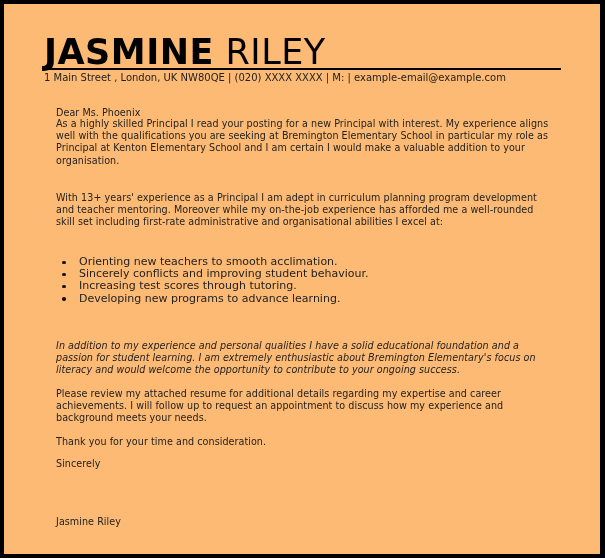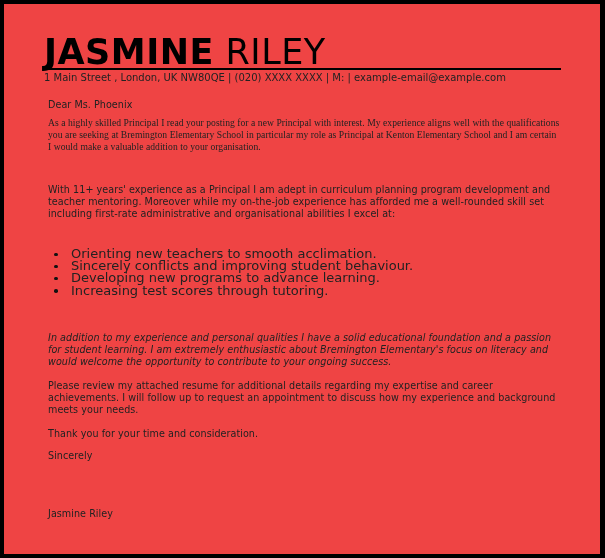--- a/index.html
+++ b/index.html
@@ -1,19 +1,19 @@
 <!DOCTYPE html>
 <html><head>
   <meta charset="utf-8">
   <style>
     html, body { margin: 0; padding: 0; background: #000; }
     body { width: 605px; height: 558px; overflow: hidden; position: relative; }
     .page {
       position: absolute; left: 4px; top: 4px; width: 596px; height: 550px;
-      background: #ef4444;
+      background: #fdba74;
       font-family: "DejaVu Sans", sans-serif;
       color: #1a1a1a;
     }
     .name {
       position: absolute; left: 40px; top: 30px;
       font-family: "DejaVu Sans", sans-serif;
       font-size: 35px; line-height: 36px; letter-spacing: 0.5px;
       color: #000;
       white-space: nowrap;
     }
@@ -25,25 +25,25 @@
     }
     .contact {
       position: absolute; left: 40px; top: 68px;
       font-size: 10px; line-height: 12px; white-space: nowrap; color: #222;
     }
     .body-text {
       position: absolute; left: 40px; width: 520px;
       font-size: 9.6px; line-height: 12.2px; color: #222;
       letter-spacing: 0.05px;
     }
-    .body-text p { margin: 4px; }
+    .body-text p { margin: 12px; }
     .bullets {
       position: absolute; left: 40px; top: 244px;
-      margin: 0; padding: 0; list-style: none;
-      font-size: 13px; line-height: 12.2px; color: #222;
+      margin: 8px; padding: 0; list-style: none;
+      font-size: 11px; line-height: 12.2px; color: #222;
     }
     .bullets li { position: relative; padding-left: 17px; margin-left: 10px; white-space: nowrap; }
     .bullets li::before {
       content: ""; position: absolute; left: 0; top: 4.5px;
       width: 3.5px; height: 3.5px; border-radius: 50%; background: #111;
     }
   </style>
 </head>
 <body>
 
@@ -52,33 +52,33 @@
     <span class="first">JASMINE</span>
     <span class="last">RILEY</span>
   </div>
   <div class="rule"></div>
   <div class="contact">1 Main Street , London, UK NW80QE  |  (020) XXXX XXXX  |  M:  |  example-email@example.com</div>
 
   <div class="body-text" style="top:91px;">
     <p>Dear Ms. Phoenix</p>
   </div>
 
-  <div class="body-text" style="top:109px;font-family:Liberation Serif, serif;">
+  <div class="body-text" style="top:102px;">
     <p>As a highly skilled Principal I read your posting for a new Principal with interest. My experience aligns well with the qualifications you are seeking at Bremington Elementary School in particular my role as Principal at Kenton Elementary School and I am certain I would make a valuable addition to your organisation.</p>
   </div>
 
   <div class="body-text" style="top:176px;">
-    <p>With 11+ years' experience as a Principal I am adept in curriculum planning program development and teacher mentoring. Moreover while my on-the-job experience has afforded me a well-rounded skill set including first-rate administrative and organisational abilities I excel at:</p>
+    <p>With 13+ years' experience as a Principal I am adept in curriculum planning program development and teacher mentoring. Moreover while my on-the-job experience has afforded me a well-rounded skill set including first-rate administrative and organisational abilities I excel at:</p>
   </div>
 
   <ul class="bullets">
     <li>Orienting new teachers to smooth acclimation.</li>
     <li>Sincerely conflicts and improving student behaviour.</li>
+    <li>Increasing test scores through tutoring.</li>
     <li>Developing new programs to advance learning.</li>
-    <li>Increasing test scores through tutoring.</li>
   </ul>
 
   <div class="body-text" style="top:324px;font-style:italic;">
     <p>In addition to my experience and personal qualities I have a solid educational foundation and a passion for student learning. I am extremely enthusiastic about Bremington Elementary's focus on literacy and would welcome the opportunity to contribute to your ongoing success.</p>
   </div>
 
   <div class="body-text" style="top:372px;">
     <p>Please review my attached resume for additional details regarding my expertise and career achievements. I will follow up to request an appointment to discuss how my experience and background meets your needs.</p>
   </div>
 

